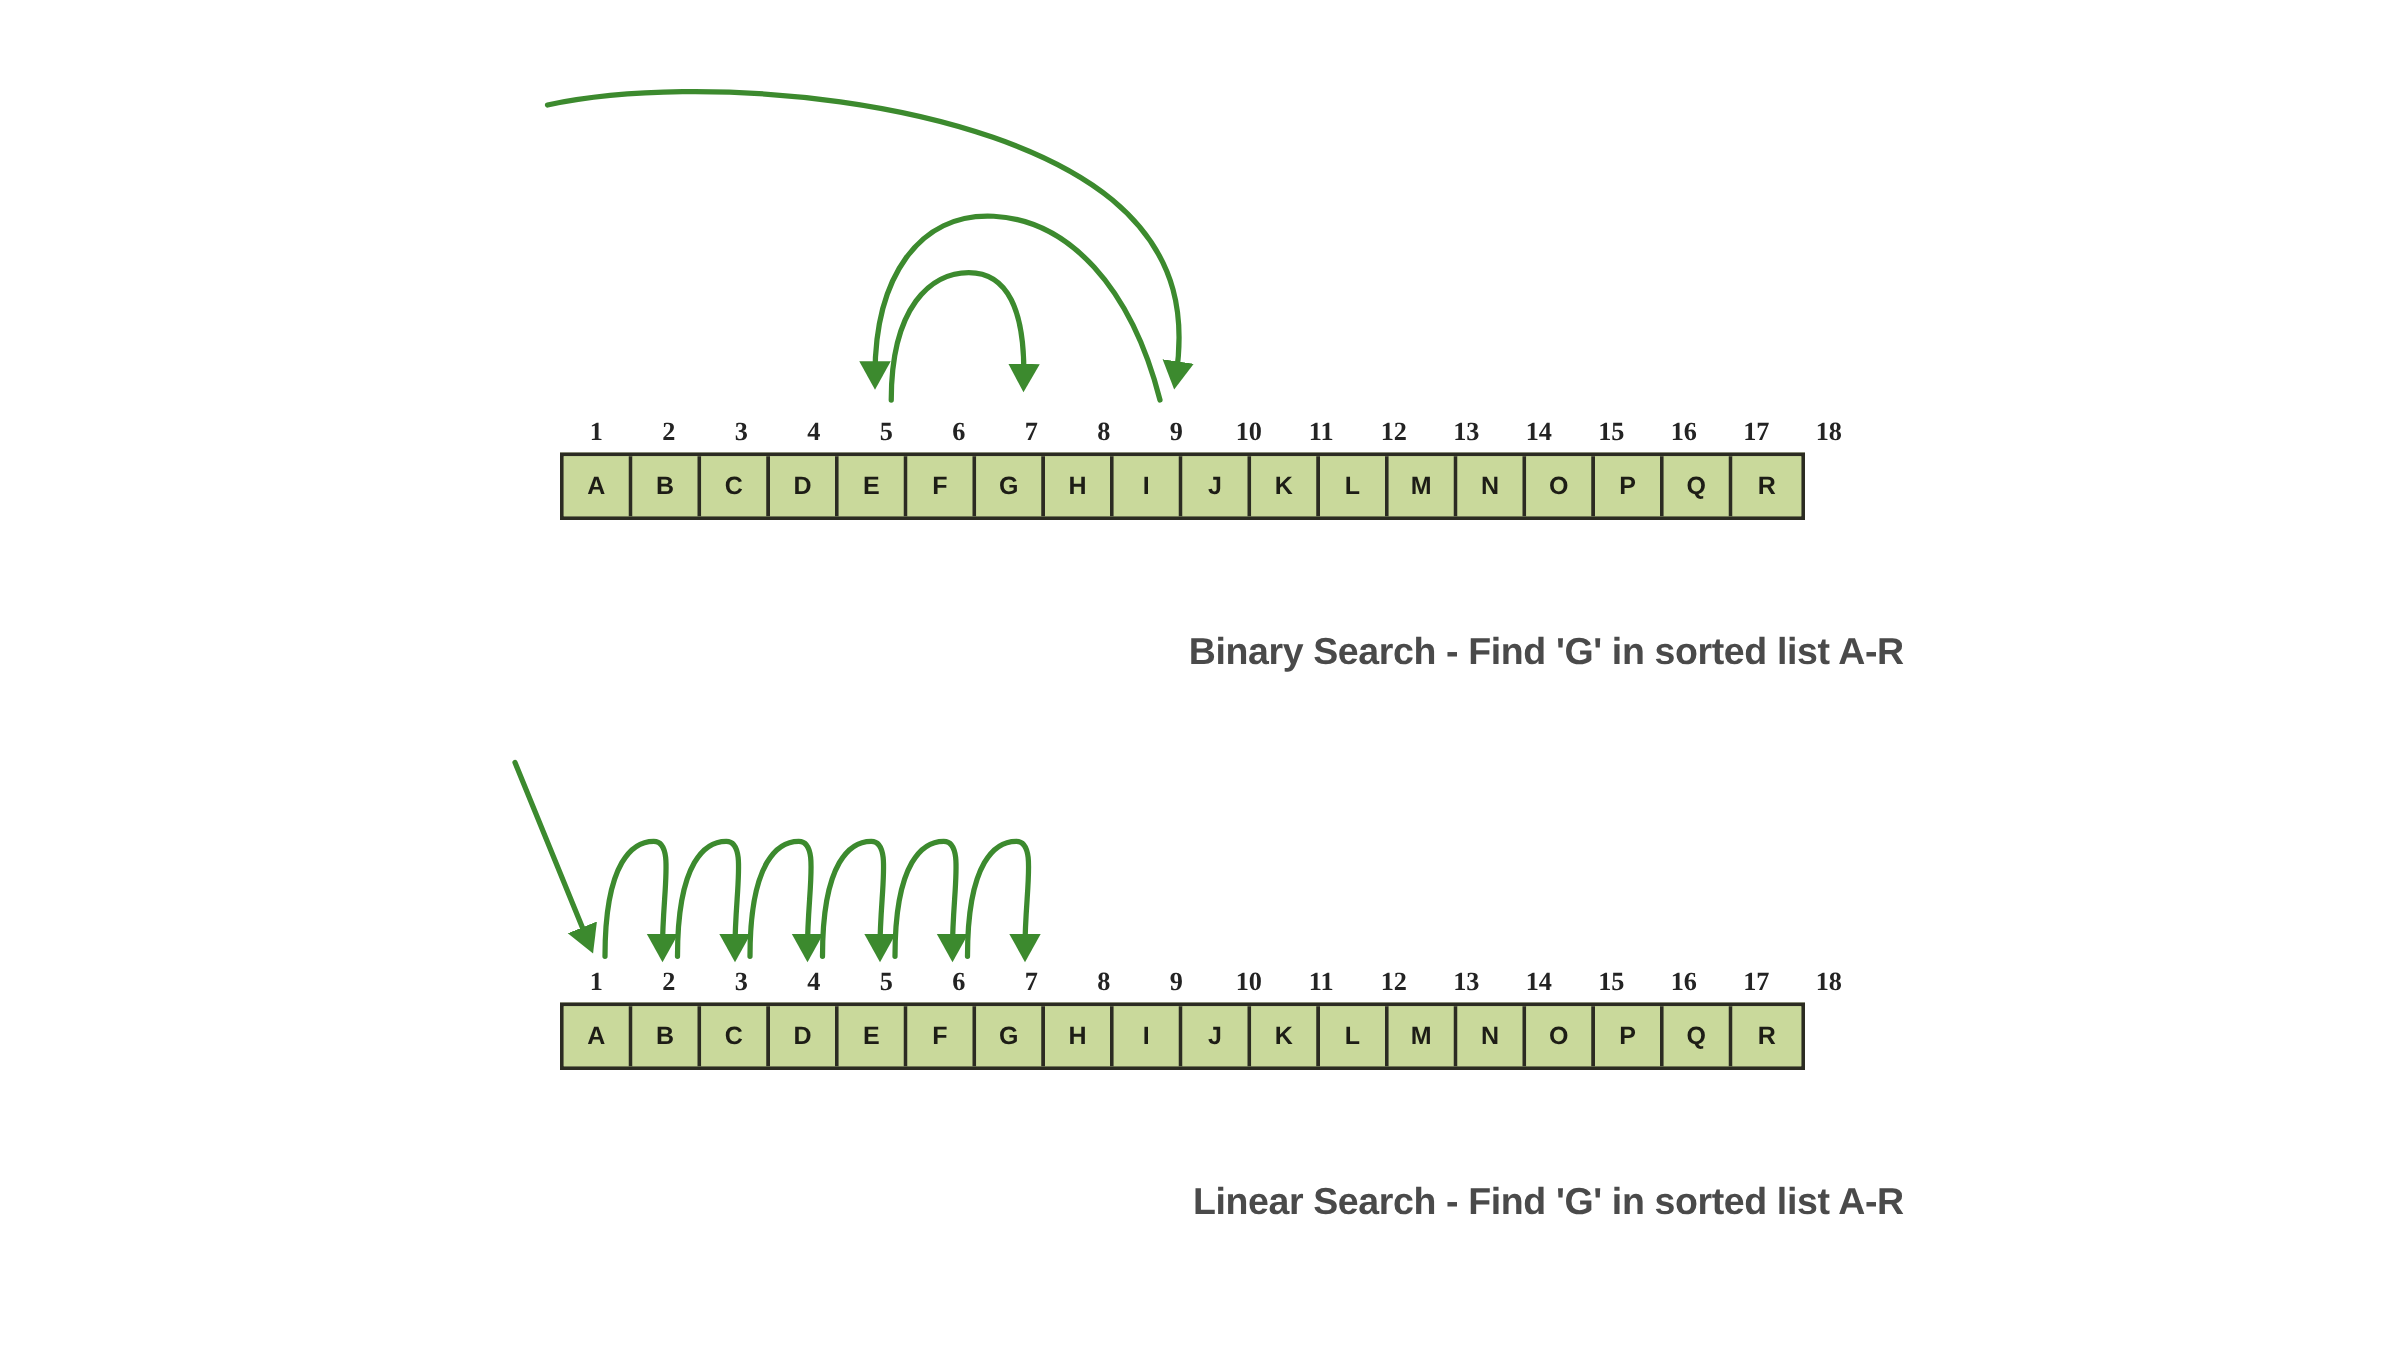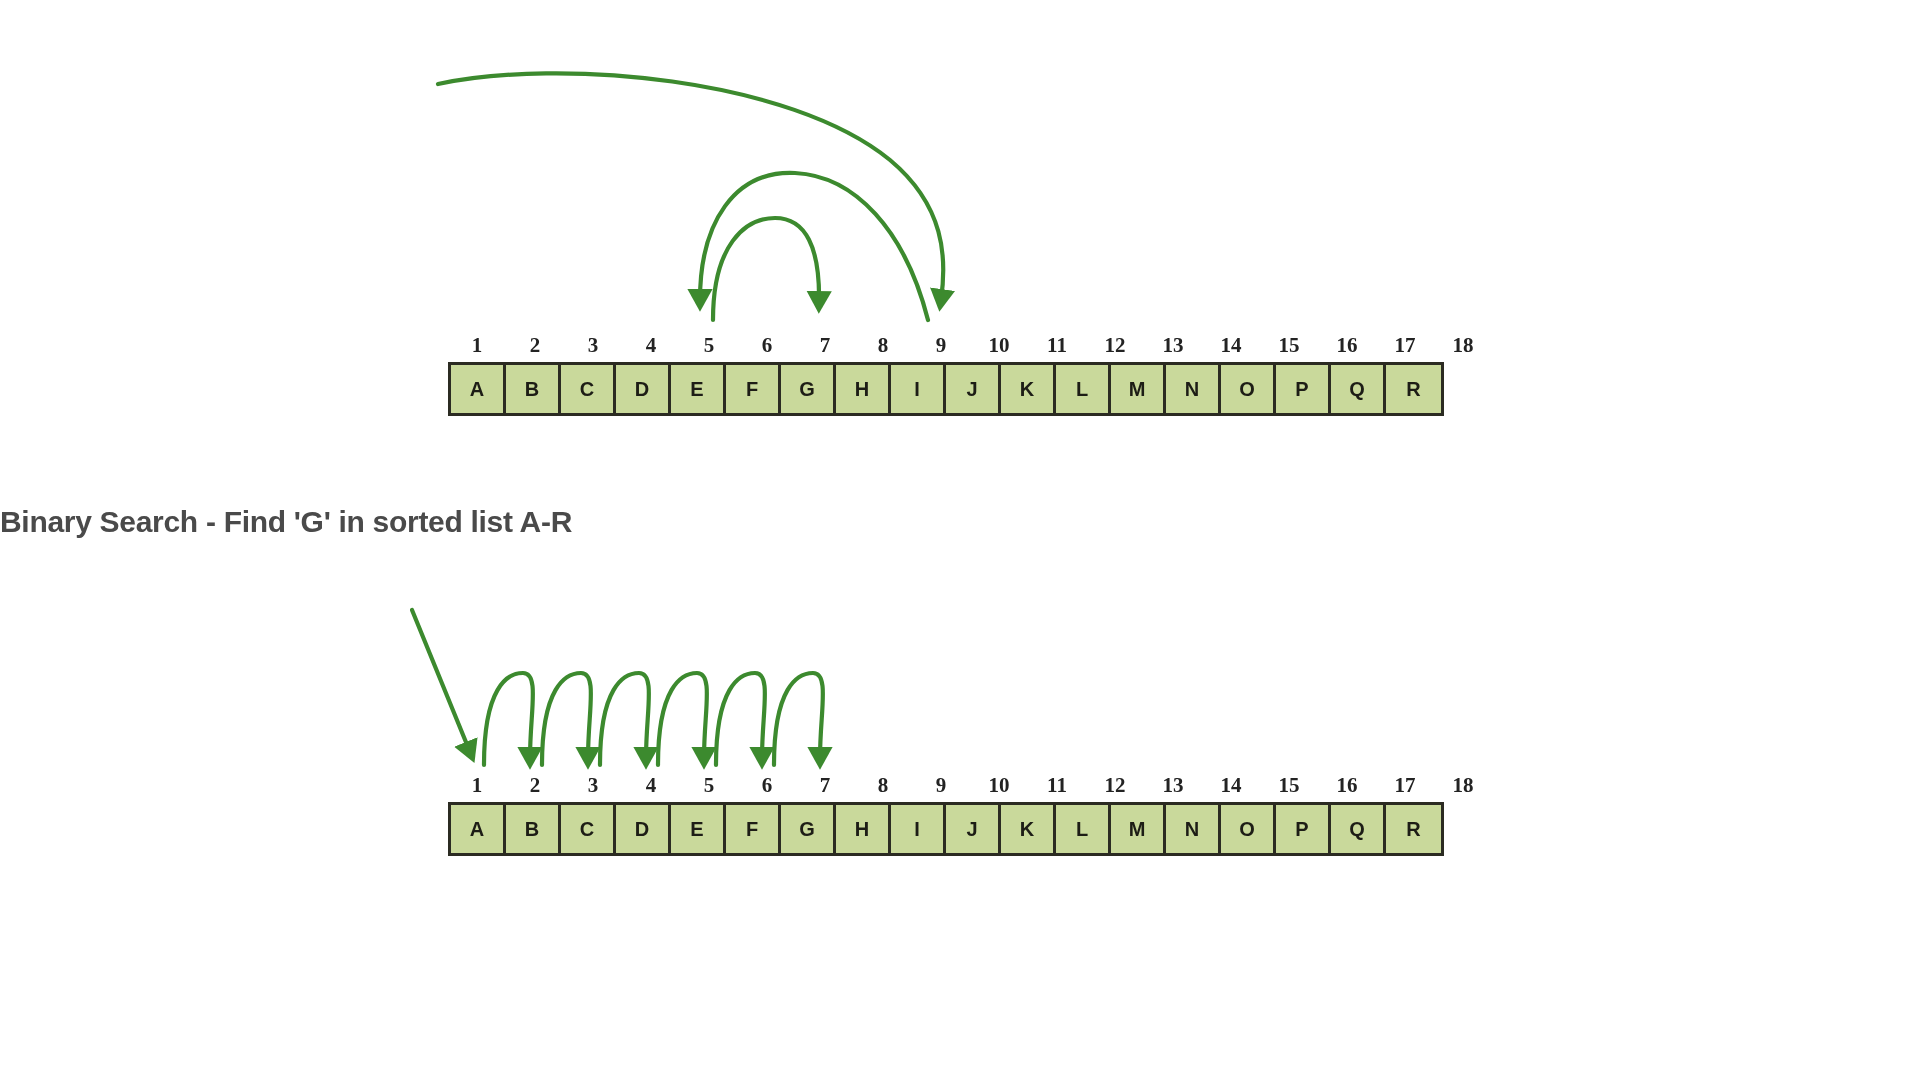--- a/index.html
+++ b/index.html
@@ -82,21 +82,21 @@
   }
   .array-cell:last-child {
     border-right: none;
   }
 
   
   .caption {
     position: absolute;
     left: 0;
     width: 1523px;
-    text-align: left;
+    text-align: right;
     font-family: "Liberation Sans", sans-serif;
     font-size: 30px;
     font-weight: bold;
     color: #4a4a4a;
     letter-spacing: -0.3px;
   }
 </style>
 </head>
 <body>
 
@@ -222,15 +222,16 @@
         <div class="array-cell">K</div>
         <div class="array-cell">L</div>
         <div class="array-cell">M</div>
         <div class="array-cell">N</div>
         <div class="array-cell">O</div>
         <div class="array-cell">P</div>
         <div class="array-cell">Q</div>
         <div class="array-cell">R</div>
       </div>
 
+    <div class="caption" style="top:385px;">Linear Search - Find 'G' in sorted list A-R</div>
   </div>
 
 </div>
 
 </body></html>

